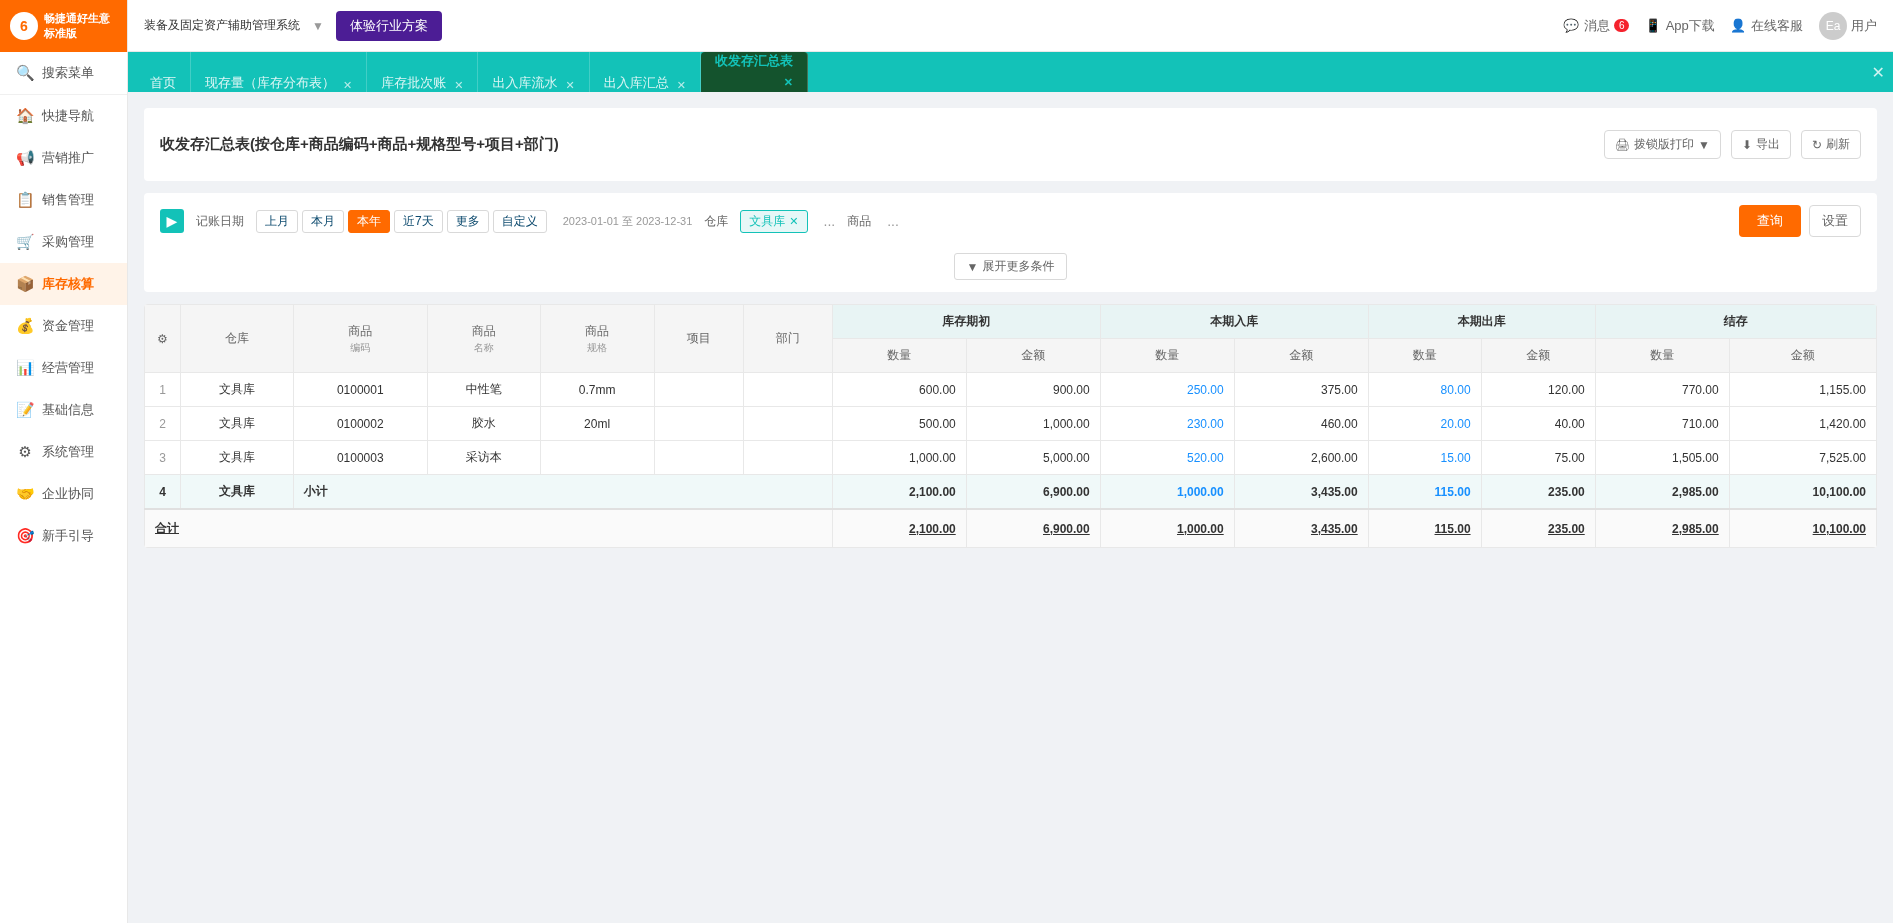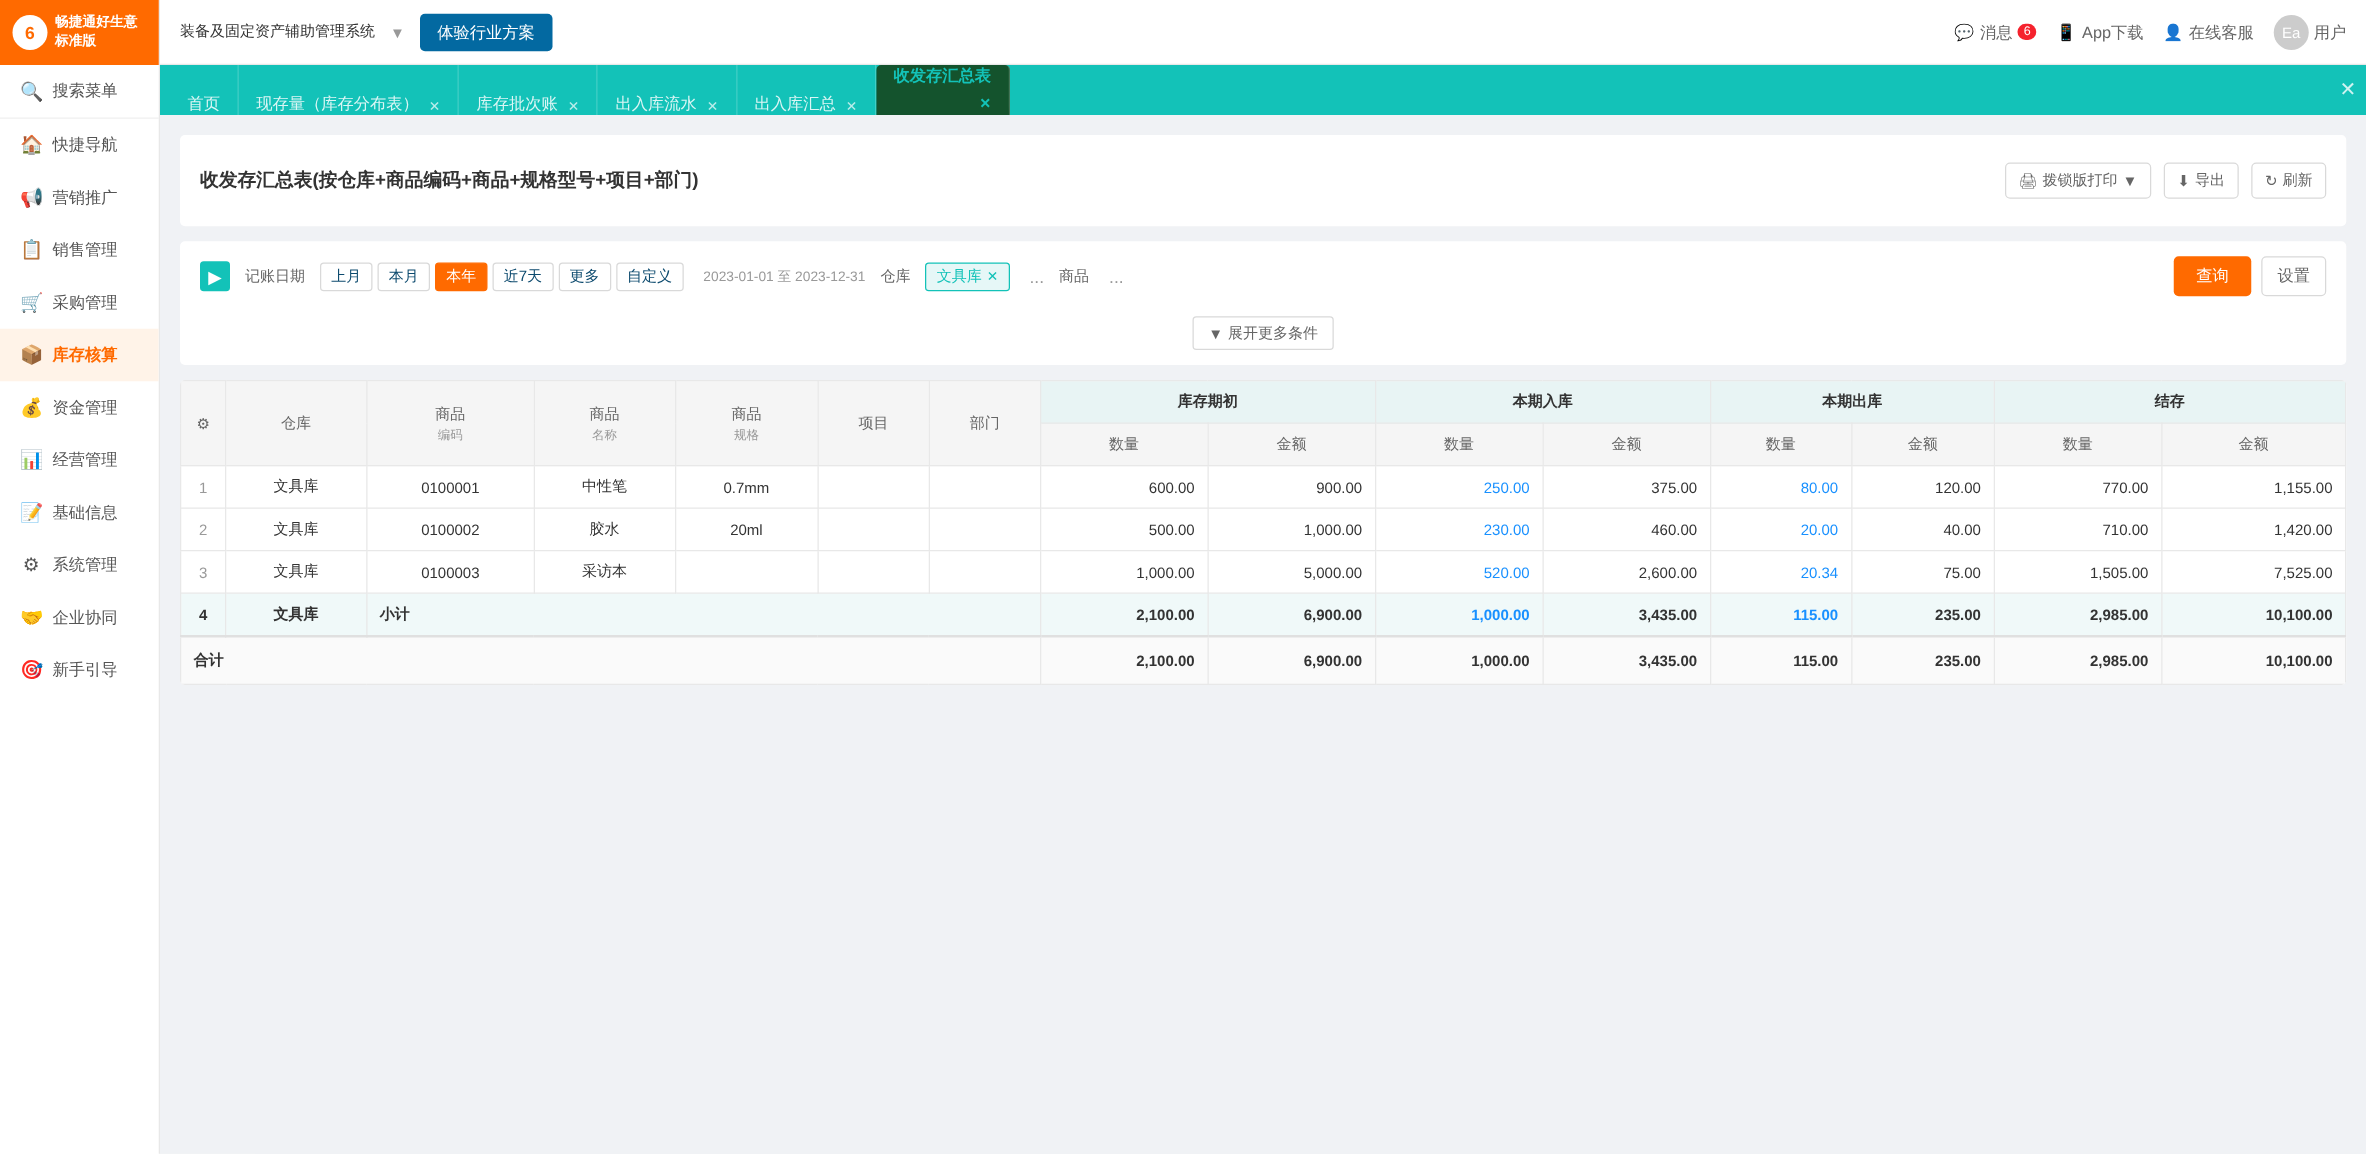--- a/index.html
+++ b/index.html
@@ -41,21 +41,21 @@
     
     .topbar {
       background: #fff; height: 52px; display: flex; align-items: center; justify-content: space-between;
       padding: 0 16px; border-bottom: 1px solid #e8e8e8; position: sticky; top: 0; z-index: 99; gap: 28px;
     }
     .topbar-left { display: flex; align-items: center; gap: 12px; }
     .topbar-right { display: flex; align-items: center; gap: 16px; color: #666; font-size: 13px; }
     .topbar-btn { display: flex; align-items: center; gap: 4px; cursor: pointer; }
     .badge { background: #f5222d; color: #fff; border-radius: 10px; padding: 1px 5px; font-size: 10px; }
     .btn-experience {
-      background: #0369a1; color: #fff; border: none; border-radius: 4px;
+      background: #4c1d95; color: #fff; border: none; border-radius: 4px;
       padding: 6px 14px; cursor: pointer; font-size: 13px;
     }
     .user-avatar {
       width: 28px; height: 28px; background: #ccc; border-radius: 50%;
       display: flex; align-items: center; justify-content: center; color: #fff; font-size: 12px;
     }
 
     
     .tabbar {
       background: #13c2b8; display: flex; align-items: center; height: 40px; padding: 0 8px;
@@ -131,21 +131,21 @@
     }
     th {
       background: #f5f5f5; color: #666; font-weight: normal; padding: 8px 10px;
       border: 1px solid #e8e8e8; text-align: center; white-space: nowrap;
     }
     th.group-header { background: #e8f4f4; color: #333; font-weight: bold; }
     td {
       padding: 8px 10px; border: 1px solid #e8e8e8; text-align: center; color: #333;
     }
     .subtotal-row td { background: #f0f9f9; font-weight: bold; color: #333; }
-    .total-row { background: #fafafa; }
+    .total-row { background: #fafafa; text-decoration: underline; }
     .total-row td { padding: 10px; font-weight: bold; border-top: 2px solid #e0e0e0; }
     .link-val { color: #1890ff; cursor: pointer; }
     .col-num { color: #999; }
     .left-align { text-align: left; }
     .num-right { text-align: right; }
   </style>
 </head>
 <body>
 
 <div class="sidebar">
@@ -399,21 +399,21 @@
       <td>文具库</td>
       <td>0100003</td>
       <td>采访本</td>
       <td></td>
       <td></td>
       <td></td>
       <td class="num-right">1,000.00</td>
       <td class="num-right">5,000.00</td>
       <td class="num-right"><span class="link-val">520.00</span></td>
       <td class="num-right">2,600.00</td>
-      <td class="num-right"><span class="link-val">20.34</span></td>
+      <td class="num-right"><span class="link-val">15.00</span></td>
       <td class="num-right">75.00</td>
       <td class="num-right">1,505.00</td>
       <td class="num-right">7,525.00</td>
     </tr>
             <tr class="subtotal-row">
     <td class="col-num">4</td>
     <td><strong>文具库</strong></td>
     <td colspan="5" class="left-align"><strong>小计</strong></td>
     <td class="num-right">2,100.00</td>
     <td class="num-right">6,900.00</td>

